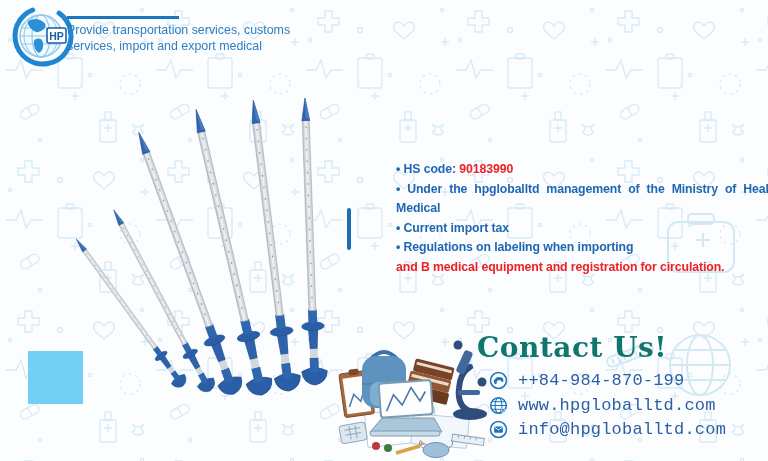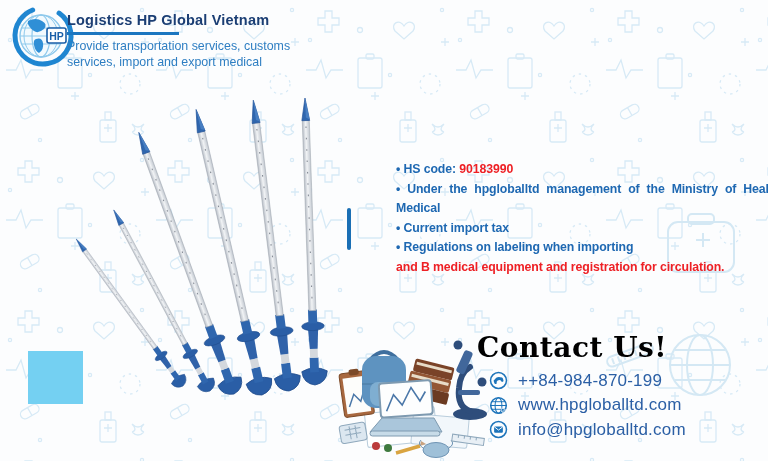--- a/index.html
+++ b/index.html
@@ -19,23 +19,23 @@
   
   #detail-list{left:360px;top:160px;width:398px;font-size:12.3px;font-weight:bold;
     line-height:19.5px;color:#1e68b2;letter-spacing:-.1px;margin-left:36px;}
   .jline{text-align:justify;text-align-last:justify;}
   .red{color:#ee2025;}
   #accent-bar{left:347px;top:208px;width:4px;height:42px;background:#1a6fb5;border-radius:2px;}
   
   #accent-square{left:28px;top:351px;width:55px;height:53px;background:#74d0f2;}
   
   #contact-heading{left:477px;top:331px;font-family:"DejaVu Serif",serif;font-weight:bold;
-    font-size:28px;color:#000000;letter-spacing:.5px;}
+    font-size:28px;color:#0f766e;letter-spacing:.5px;}
   #contact-rows{left:489px;top:371px;display:flex;flex-direction:column;gap:5.5px;}
-  .contact-row{display:flex;align-items:center;gap:10px;height:19px;cursor:pointer;}
+  .contact-row{display:flex;align-items:center;gap:10px;height:19px;cursor:pointer;font-family:Liberation Mono, monospace;}
   .contact-row span{font-size:17px;color:#2b5fa5;letter-spacing:.2px;}
   .cicon{width:19px;height:19px;flex:0 0 19px;}
 </style>
 </head>
 <body>
 
 <div id="poster">
 
   <svg class="abs" style="left:0;top:0" width="768" height="461">
     <defs>
@@ -96,21 +96,20 @@
     <line x1="11" y1="25" x2="51" y2="25" stroke="#8ec9ec" stroke-width="1.2"></line>
     <line x1="10" y1="33" x2="52" y2="33" stroke="#8ec9ec" stroke-width="1.2"></line>
     <line x1="12" y1="41" x2="50" y2="41" stroke="#8ec9ec" stroke-width="1.2"></line>
     <path d="M18,18 q8,-4 14,0 q6,3 2,8 q-6,5 -10,2 q-7,-5 -6,-10 z" fill="#2f8fd6"></path>
     <path d="M26,36 q6,-2 7,4 q1,7 -4,10 q-4,-2 -5,-8 q-1,-5 2,-6 z" fill="#2f8fd6"></path>
     <rect x="37" y="25" width="19" height="15" rx="2" fill="#ffffff" stroke="#1a5fa8" stroke-width="1.6"></rect>
     <text x="46.5" y="36.5" font-size="10.5" font-weight="bold" fill="#1a5fa8" text-anchor="middle" font-family="Liberation Sans, sans-serif">HP</text>
   </svg>
 
   <div class="abs" id="brand-block">
-    <div id="brand-name">Logistics HP Global Vietnam</div>
     <div id="brand-underline"></div>
     <div id="brand-tagline">Provide transportation services, customs services, import and export medical</div>
   </div>
 
   <svg class="abs" style="left:38px;top:80px" width="312" height="330" viewBox="0 0 312 330">
     <defs>
       <linearGradient id="shaftG" x1="0" x2="1" y1="0" y2="0">
         <stop offset="0" stop-color="#b7bdc6"></stop>
         <stop offset="0.45" stop-color="#f1f3f5"></stop>
         <stop offset="1" stop-color="#c2c8d0"></stop>

